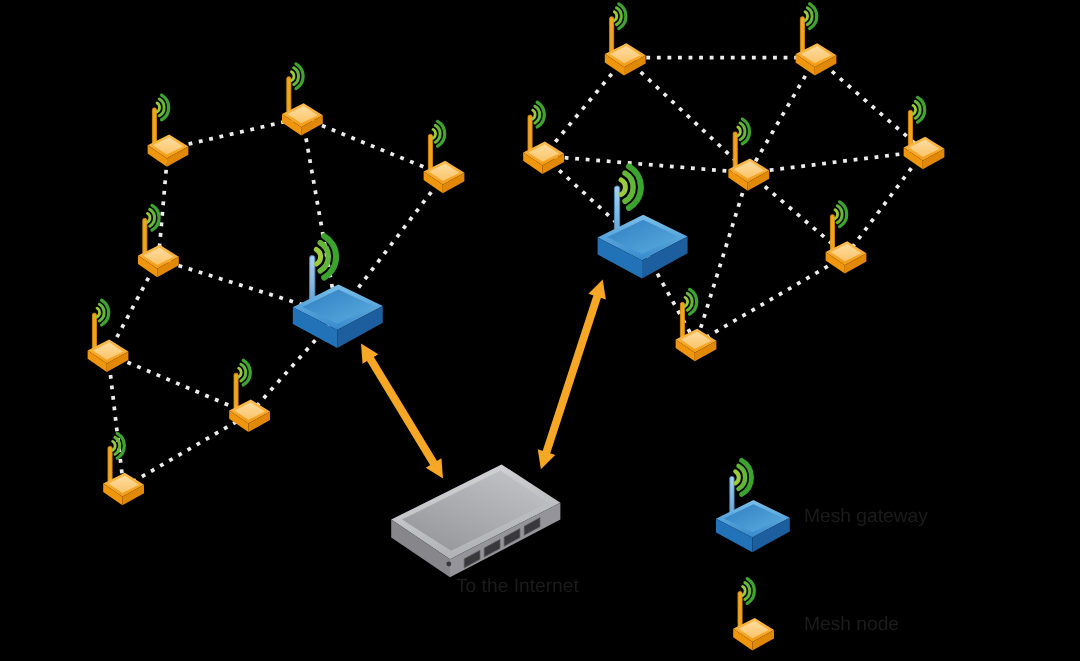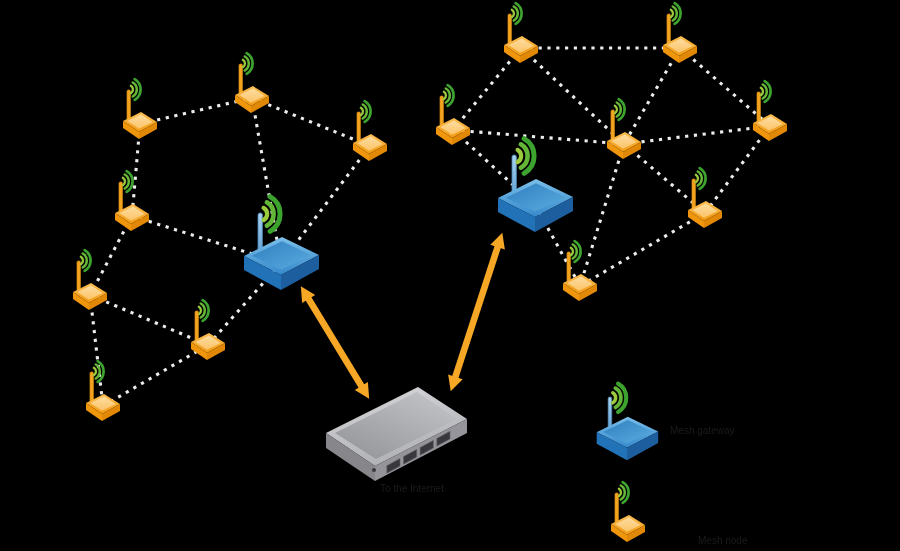--- a/index.html
+++ b/index.html
@@ -9,21 +9,21 @@
     background:#000;
     overflow:hidden;
     font-family:"Liberation Sans", sans-serif;
   }
   #net-svg{position:absolute;left:0;top:0;}
   .edge{stroke:#ECECEC;stroke-width:3.1;stroke-dasharray:3.2 5.6;stroke-linecap:butt;}
   .uplink{stroke:#F6A726;stroke-width:6.6;}
   .diagram-label{
     position:absolute;
     color:#1B1B1B;           
-    font-size:10px;
+    font-size:16px;
     line-height:13px;
     white-space:nowrap;
   }
 </style>
 </head>
 <body>
 
 <div id="stage">
 
   <svg id="net-svg" width="900" height="551" viewBox="0 0 900 551">
@@ -147,14 +147,14 @@
         <use href="#sym-mesh" transform="translate(705,213) scale(1)"></use>
         <use href="#sym-mesh" transform="translate(580,286) scale(1)"></use>
         <use href="#sym-gateway" transform="translate(535,205) scale(1)"></use>
         <use href="#sym-gateway" transform="translate(627,438) scale(0.82)"></use>
         <use href="#sym-mesh" transform="translate(628,527) scale(1)"></use>
       </g>
   </svg>
 
   <div class="diagram-label" style="left:380px;top:482px;text-align:center;">To the Internet</div>
   <div class="diagram-label" style="left:670px;top:424px;">Mesh gateway</div>
-  <div class="diagram-label" style="left:698px;top:514px;margin-top:20px;">Mesh node</div>
+  <div class="diagram-label" style="left:670px;top:514px;">Mesh node</div>
 </div>
 
 </body></html>

